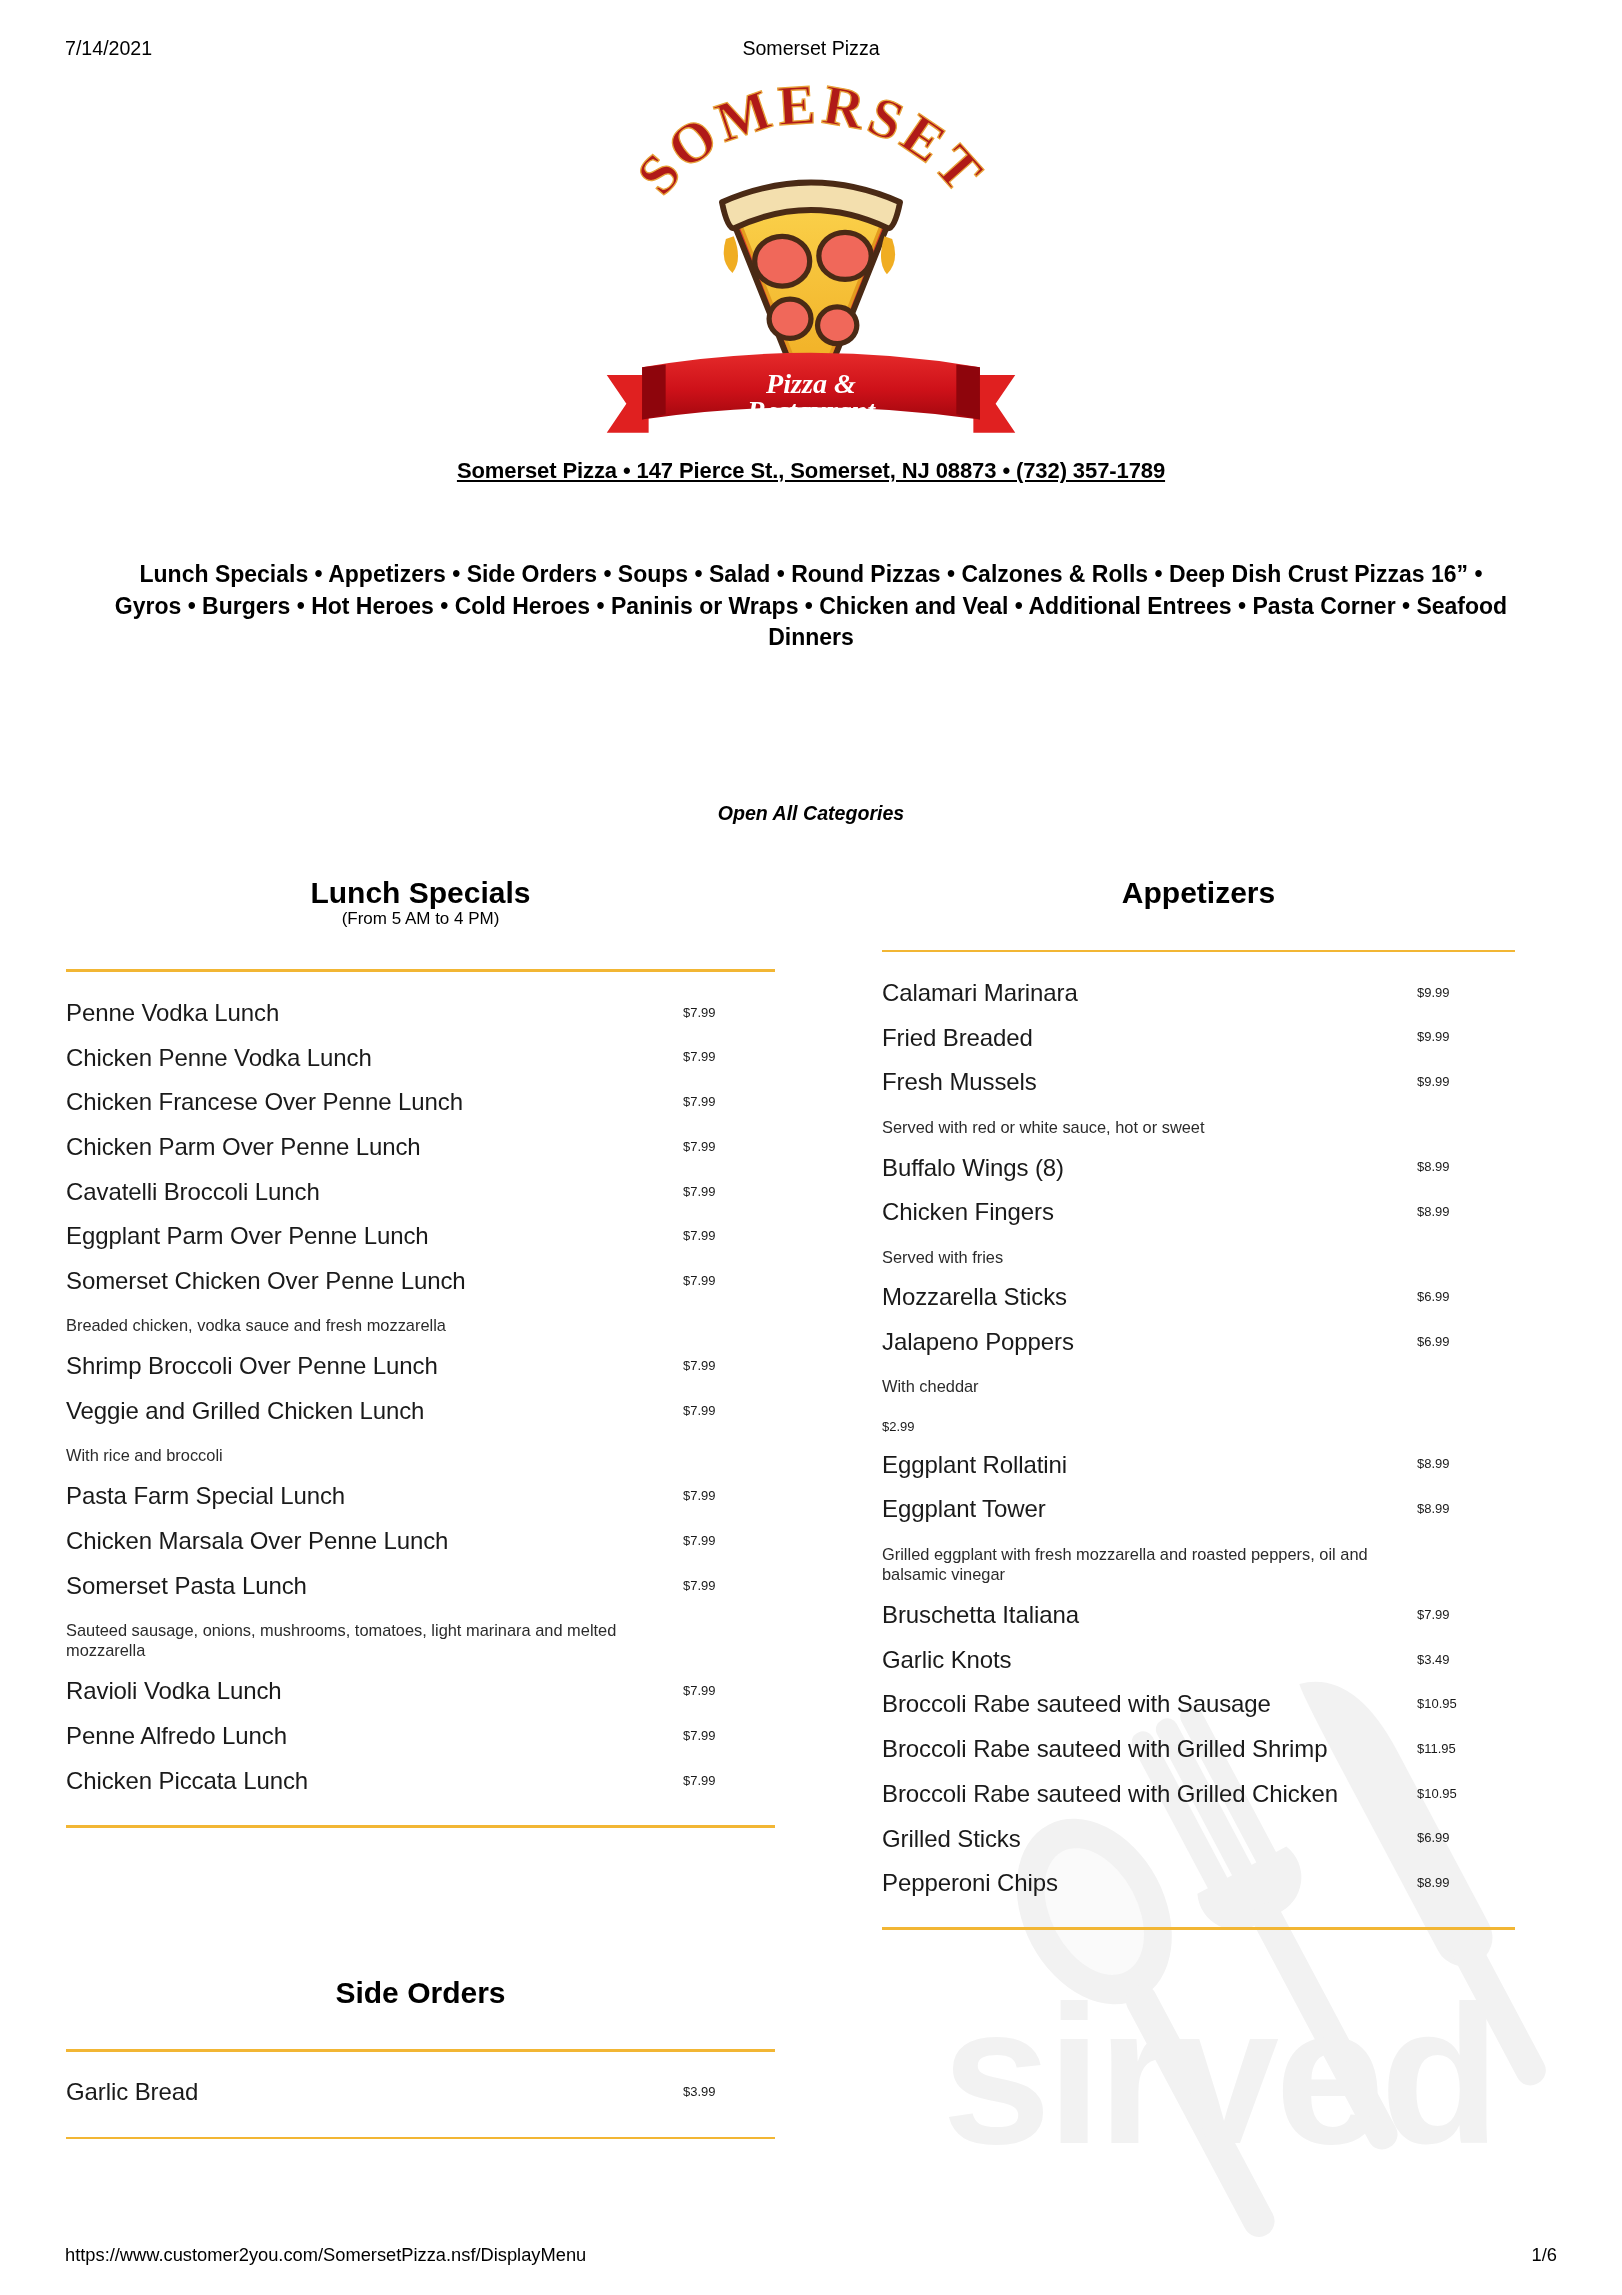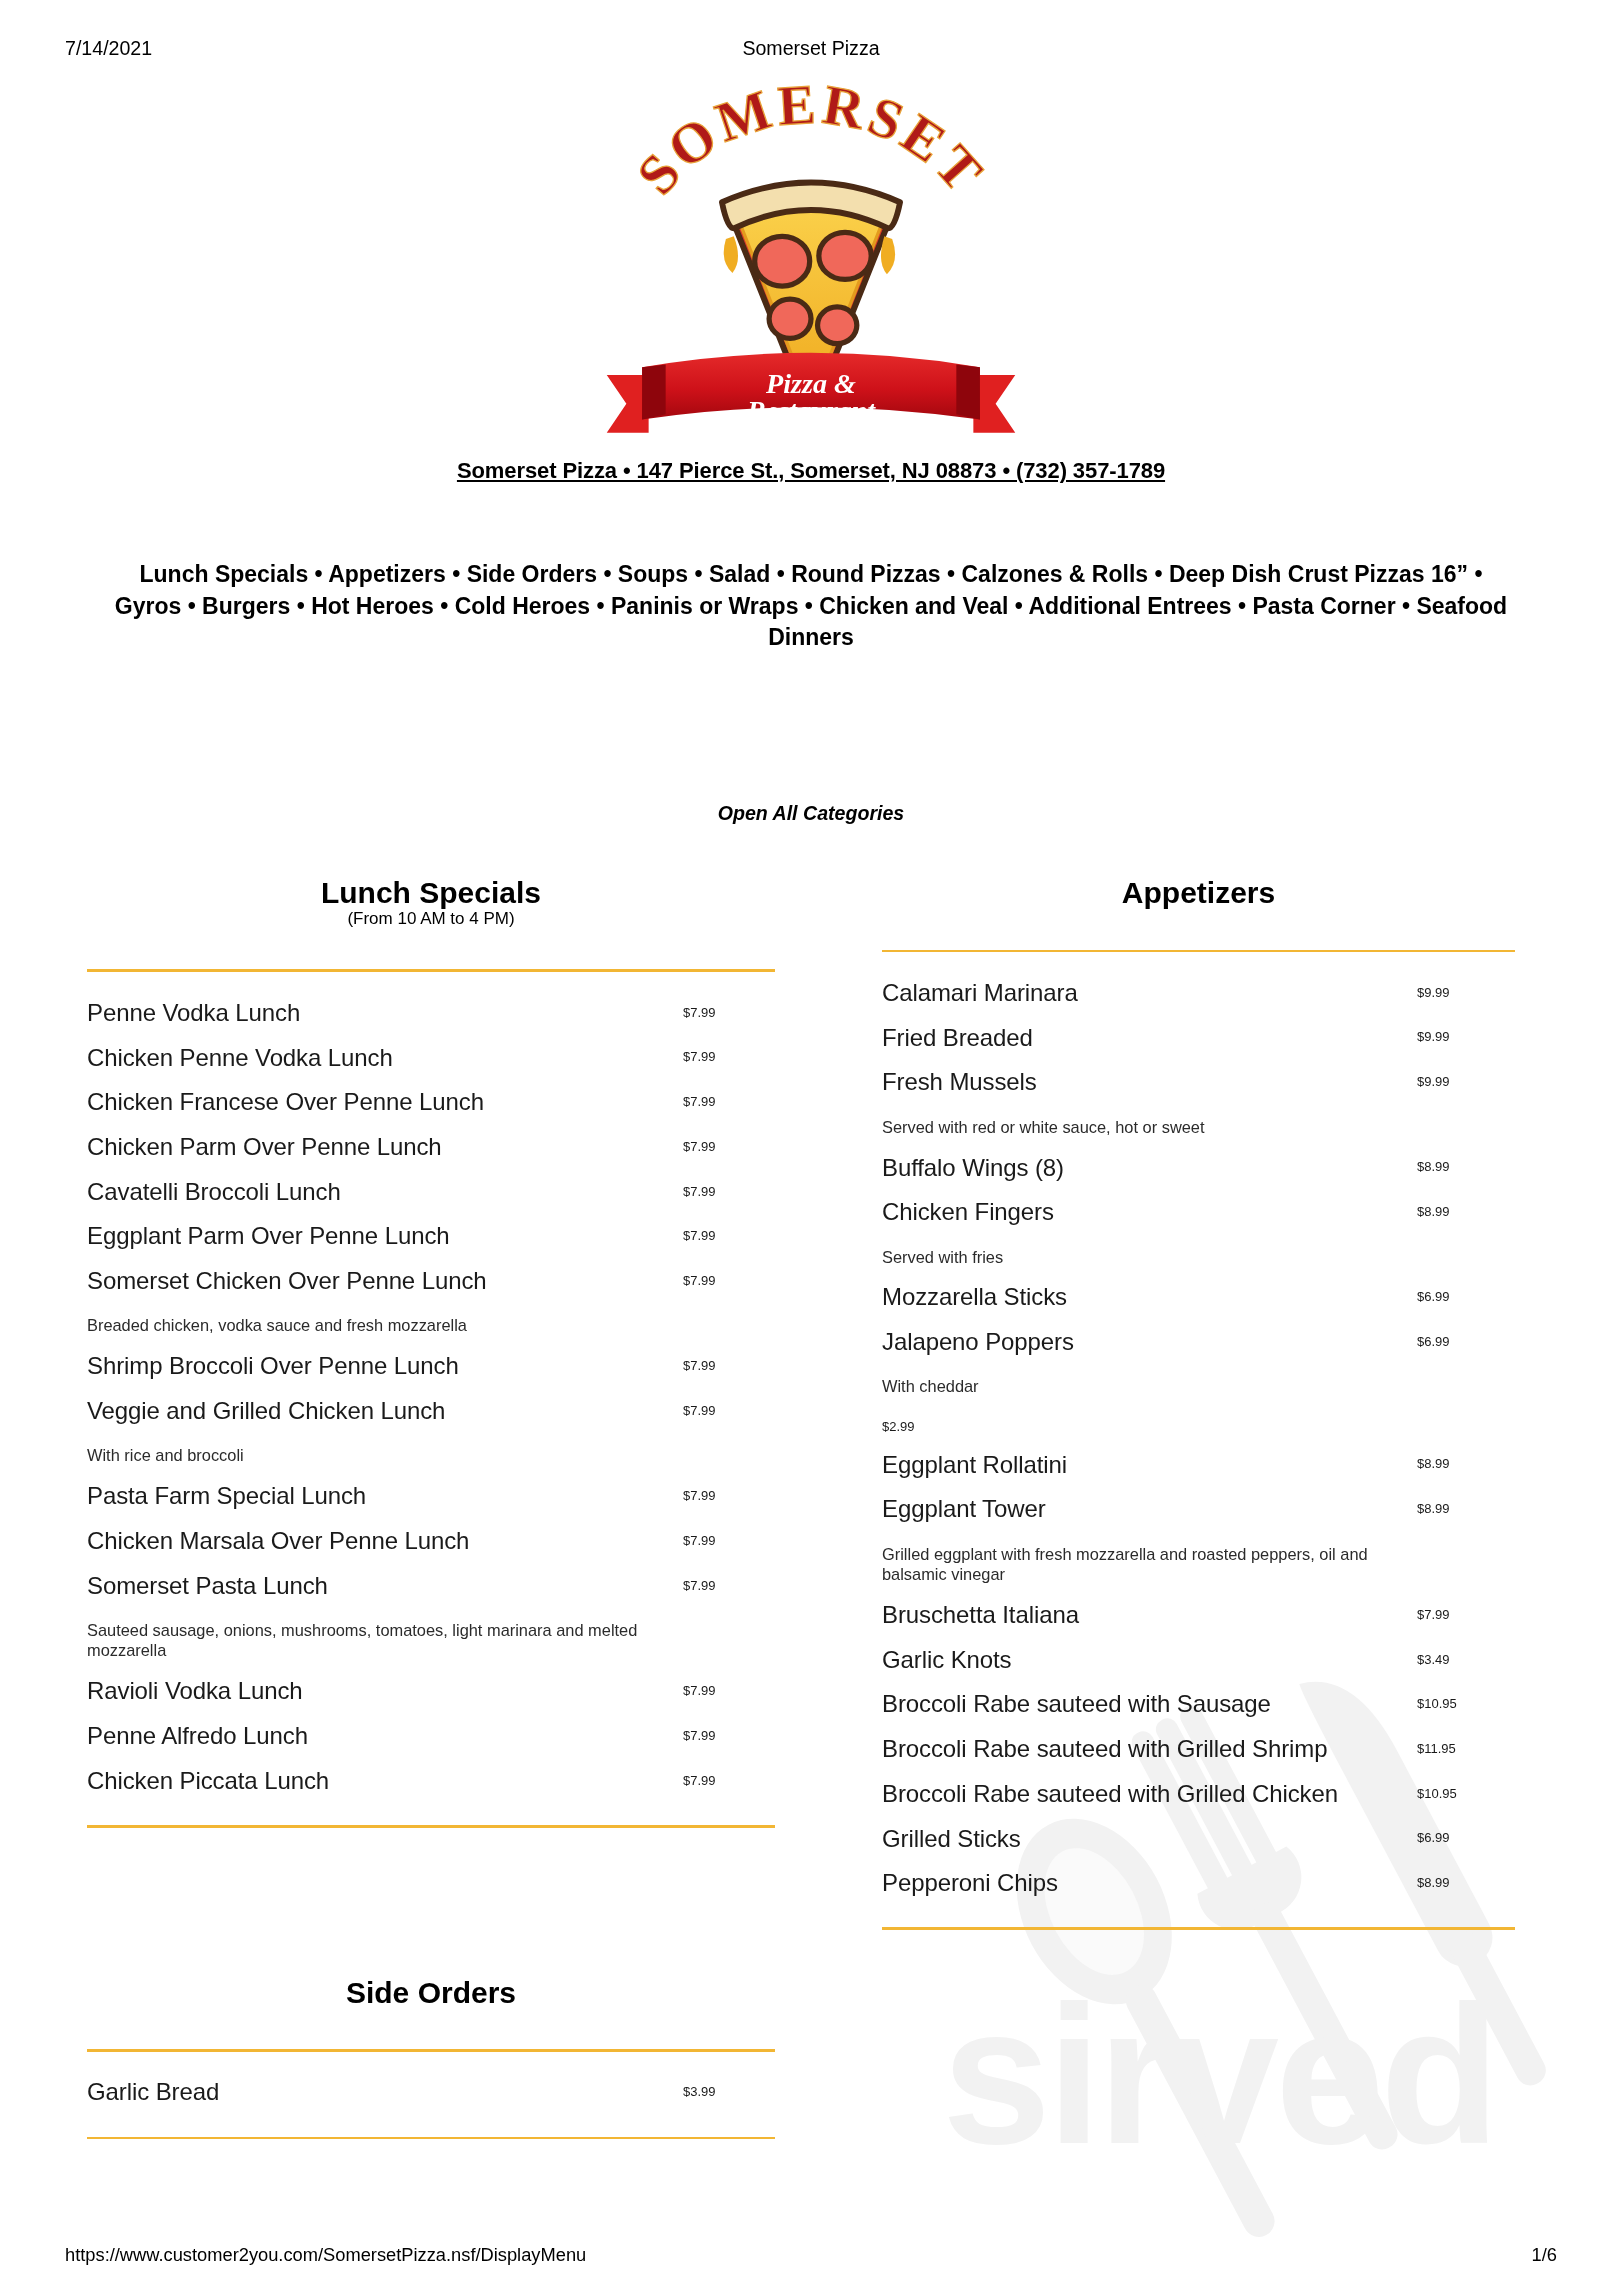--- a/index.html
+++ b/index.html
@@ -75,21 +75,21 @@
     font-family:"Liberation Sans", sans-serif;
   }
 
   
   .cols {
     position:absolute; top:877px; left:0;
     width:1622px; height:1374px;
     display:flex; z-index:2;
   }
   .col { position:relative; }
-  .col-left  { width:811px; padding-left:87px; padding-right:36px; }
+  .col-left  { width:811px; padding-left:66px; padding-right:36px; }
   .col-right { width:811px; padding-left:71px; padding-right:107px; }
 
   .sec-title {
     text-align:center;
     font-size:30px; font-weight:bold;
     line-height:1.05;
   }
   .sec-sub {
     text-align:center;
     font-size:17px; font-weight:normal;
@@ -205,21 +205,21 @@
 
 <div class="address">Somerset Pizza • 147 Pierce St., Somerset, NJ 08873 • (732) 357-1789</div>
 
 <div class="cats">Lunch Specials • Appetizers • Side Orders • Soups • Salad • Round Pizzas • Calzones &amp; Rolls • Deep Dish Crust Pizzas 16” • Gyros • Burgers • Hot Heroes • Cold Heroes • Paninis or Wraps • Chicken and Veal • Additional Entrees • Pasta Corner • Seafood Dinners</div>
 
 <div class="open-all">Open All Categories</div>
 
 <div class="cols">
   <div class="col col-left" id="col-left">
       <div class="sec-title">Lunch Specials</div>
-      <div class="sec-sub">(From 10 AM to 4 PM)</div>
+      <div class="sec-sub">(From 5 AM to 4 PM)</div>
       <div class="rule top" style="background: rgb(242, 182, 52);"></div>
       <div class="items">
         <div class="item">
           <div class="item-main">
             <div class="item-name">Penne Vodka Lunch</div>
           </div>
           <div class="item-price">$7.99</div>
         </div>
         <div class="item">
           <div class="item-main">

